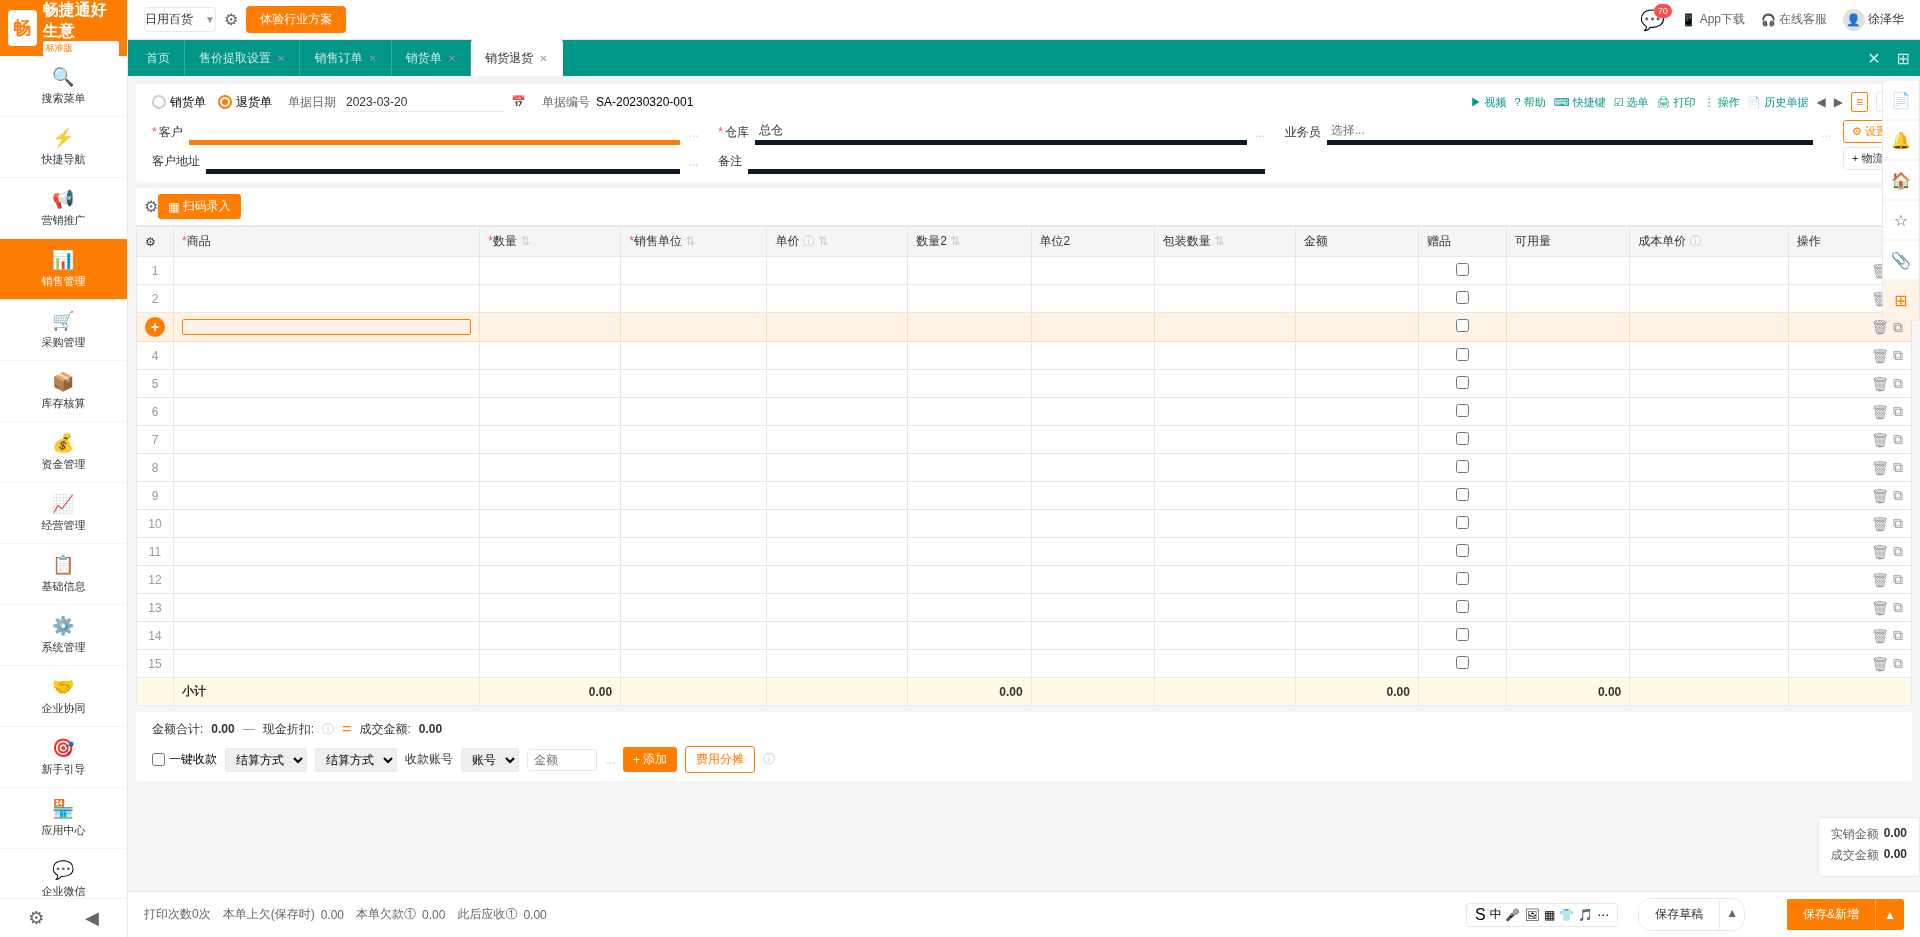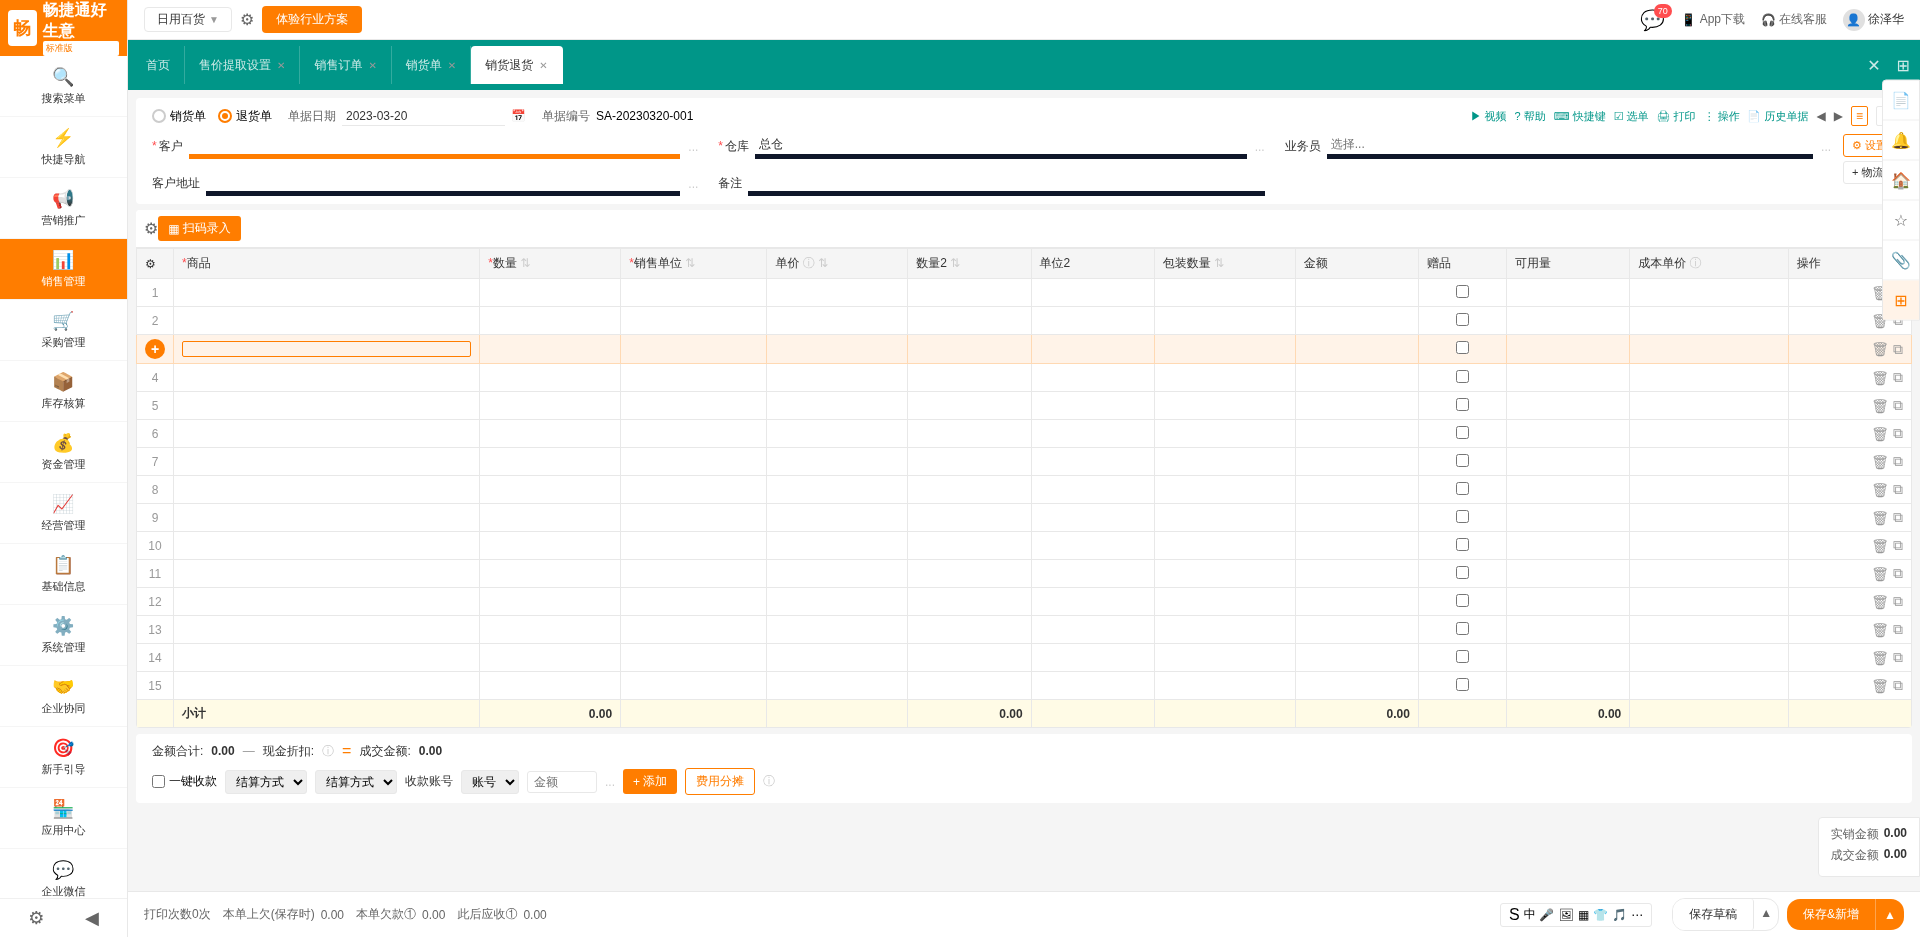--- a/index.html
+++ b/index.html
@@ -21,34 +21,34 @@
 
     .sidebar-bottom { padding: 8px; display: flex; justify-content: space-around; border-top: 1px solid #f0f0f0; }
     .sidebar-bottom-btn { cursor: pointer; color: #666; font-size: 18px; }
 
     
     .main { flex: 1; display: flex; flex-direction: column; overflow: hidden; }
 
     
     .topbar { background: #fff; height: 40px; display: flex; align-items: center; justify-content: space-between; padding: 0 16px; border-bottom: 1px solid #e8e8e8; flex-shrink: 0; }
     .topbar-left { display: flex; align-items: center; gap: 8px; }
-    .topbar-select { display: flex; align-items: center; gap: 4px; border: 1px solid #e8e8e8; border-radius: 4px; padding: 3px 12px; cursor: pointer; color: #333; }
+    .topbar-select { display: flex; align-items: center; gap: 12px; border: 1px solid #e8e8e8; border-radius: 4px; padding: 3px 0; cursor: pointer; color: #333; }
     .topbar-select .arrow { color: #999; font-size: 10px; }
     .topbar-gear { color: #666; cursor: pointer; font-size: 16px; }
     .topbar-exp-btn { background: #ff7d00; color: #fff; border: none; border-radius: 4px; padding: 5px 14px; cursor: pointer; font-size: 12px; }
     .topbar-right { display: flex; align-items: center; gap: 16px; }
     .topbar-msg { position: relative; cursor: pointer; color: #666; font-size: 20px; }
     .msg-badge { position: absolute; top: -4px; right: -6px; background: #ff4d4f; color: #fff; border-radius: 8px; padding: 0 4px; font-size: 9px; height: 14px; line-height: 14px; }
     .topbar-app { display: flex; align-items: center; gap: 3px; cursor: pointer; color: #666; }
     .topbar-service { display: flex; align-items: center; gap: 3px; cursor: pointer; color: #666; }
     .topbar-user { display: flex; align-items: center; gap: 3px; cursor: pointer; color: #333; }
     .user-avatar { width: 22px; height: 22px; border-radius: 50%; background: #e0e0e0; display: flex; align-items: center; justify-content: center; font-size: 11px; }
 
     
-    .tabbar { background: #009688; display: flex; align-items: center; height: 50px; flex-shrink: 0; padding: 0 4px; }
+    .tabbar { background: #009688; display: flex; align-items: center; height: 36px; flex-shrink: 0; padding: 0 4px; }
     .tab { display: flex; align-items: center; gap: 4px; padding: 0 14px; height: 38px; cursor: pointer; color: rgba(255,255,255,0.8); font-size: 12px; border-right: 1px solid rgba(255,255,255,0.2); }
     .tab.active { background: #fff; color: #333; border-radius: 4px 4px 0 0; }
     .tab .close-icon { font-size: 10px; color: #999; margin-left: 2px; }
     .tab-spacer { flex: 1; }
     .tab-actions { display: flex; align-items: center; gap: 4px; }
     .tab-action-btn { color: rgba(255,255,255,0.8); cursor: pointer; font-size: 16px; padding: 2px 6px; }
 
     
     .content-area { flex: 1; background: #f5f5f5; overflow-y: auto; padding: 8px; display: flex; flex-direction: column; gap: 6px; }
 
@@ -300,21 +300,21 @@
           <span class="doc-action-link">⋮ 操作</span>
           <span class="doc-action-link">📄 历史单据</span>
           <span style="cursor:pointer;color:#666;">◀</span>
           <span style="cursor:pointer;color:#666;">▶</span>
           <span style="cursor:pointer;color:#ff7d00;border:1px solid #ff7d00;padding:2px 4px;border-radius:2px;">≡</span>
           <span style="cursor:pointer;color:#666;border:1px solid #e8e8e8;padding:2px 4px;border-radius:2px;">⊞</span>
         </div>
       </div>
 
       <div style="display: flex; gap: 12px; align-items: flex-start;">
-        <div style="flex: 1; display: grid; grid-template-columns: 1fr 1fr 1fr; gap: 12px 20px;">
+        <div style="flex: 1; display: grid; grid-template-columns: 1fr 1fr 1fr; gap: 4px 20px;">
           <div class="doc-field">
             <span class="field-label required">客户</span>
             <input class="field-input orange-border" type="text" placeholder="" style="">
             <span class="field-dots">...</span>
           </div>
           <div class="doc-field">
             <span class="field-label required">仓库</span>
             <input class="field-input" type="text" value="总仓" style="">
             <span class="field-dots">...</span>
           </div>
@@ -779,21 +779,21 @@
       <span>▦</span>
       <span>👕</span>
       <span>🎵</span>
       <span>⋯</span>
     </div>
     <div class="bottom-actions">
       <div style="display:flex; border:1px solid #e8e8e8; border-radius:13px; overflow:hidden;">
         <button class="btn-save-draft" style="border:none; border-right:1px solid #e8e8e8;">保存草稿</button>
         <span style="padding:7px 6px; cursor:pointer; color:#666;">▲</span>
       </div>
-      <div style="display:flex; border-radius:13px; overflow:hidden;">
+      <div style="display:flex; border-radius:1px; overflow:hidden;margin-left:34px;">
         <button class="btn-save-new" style="border-radius:0;">保存&amp;新增</button>
         <button class="btn-arrow">▲</button>
       </div>
     </div>
   </div>
 </div>
 
 <div class="right-summary" style="position:fixed; right:0; bottom:60px; z-index:100;">
   <div class="summary-row">
     <span class="summary-label">实销金额</span>

